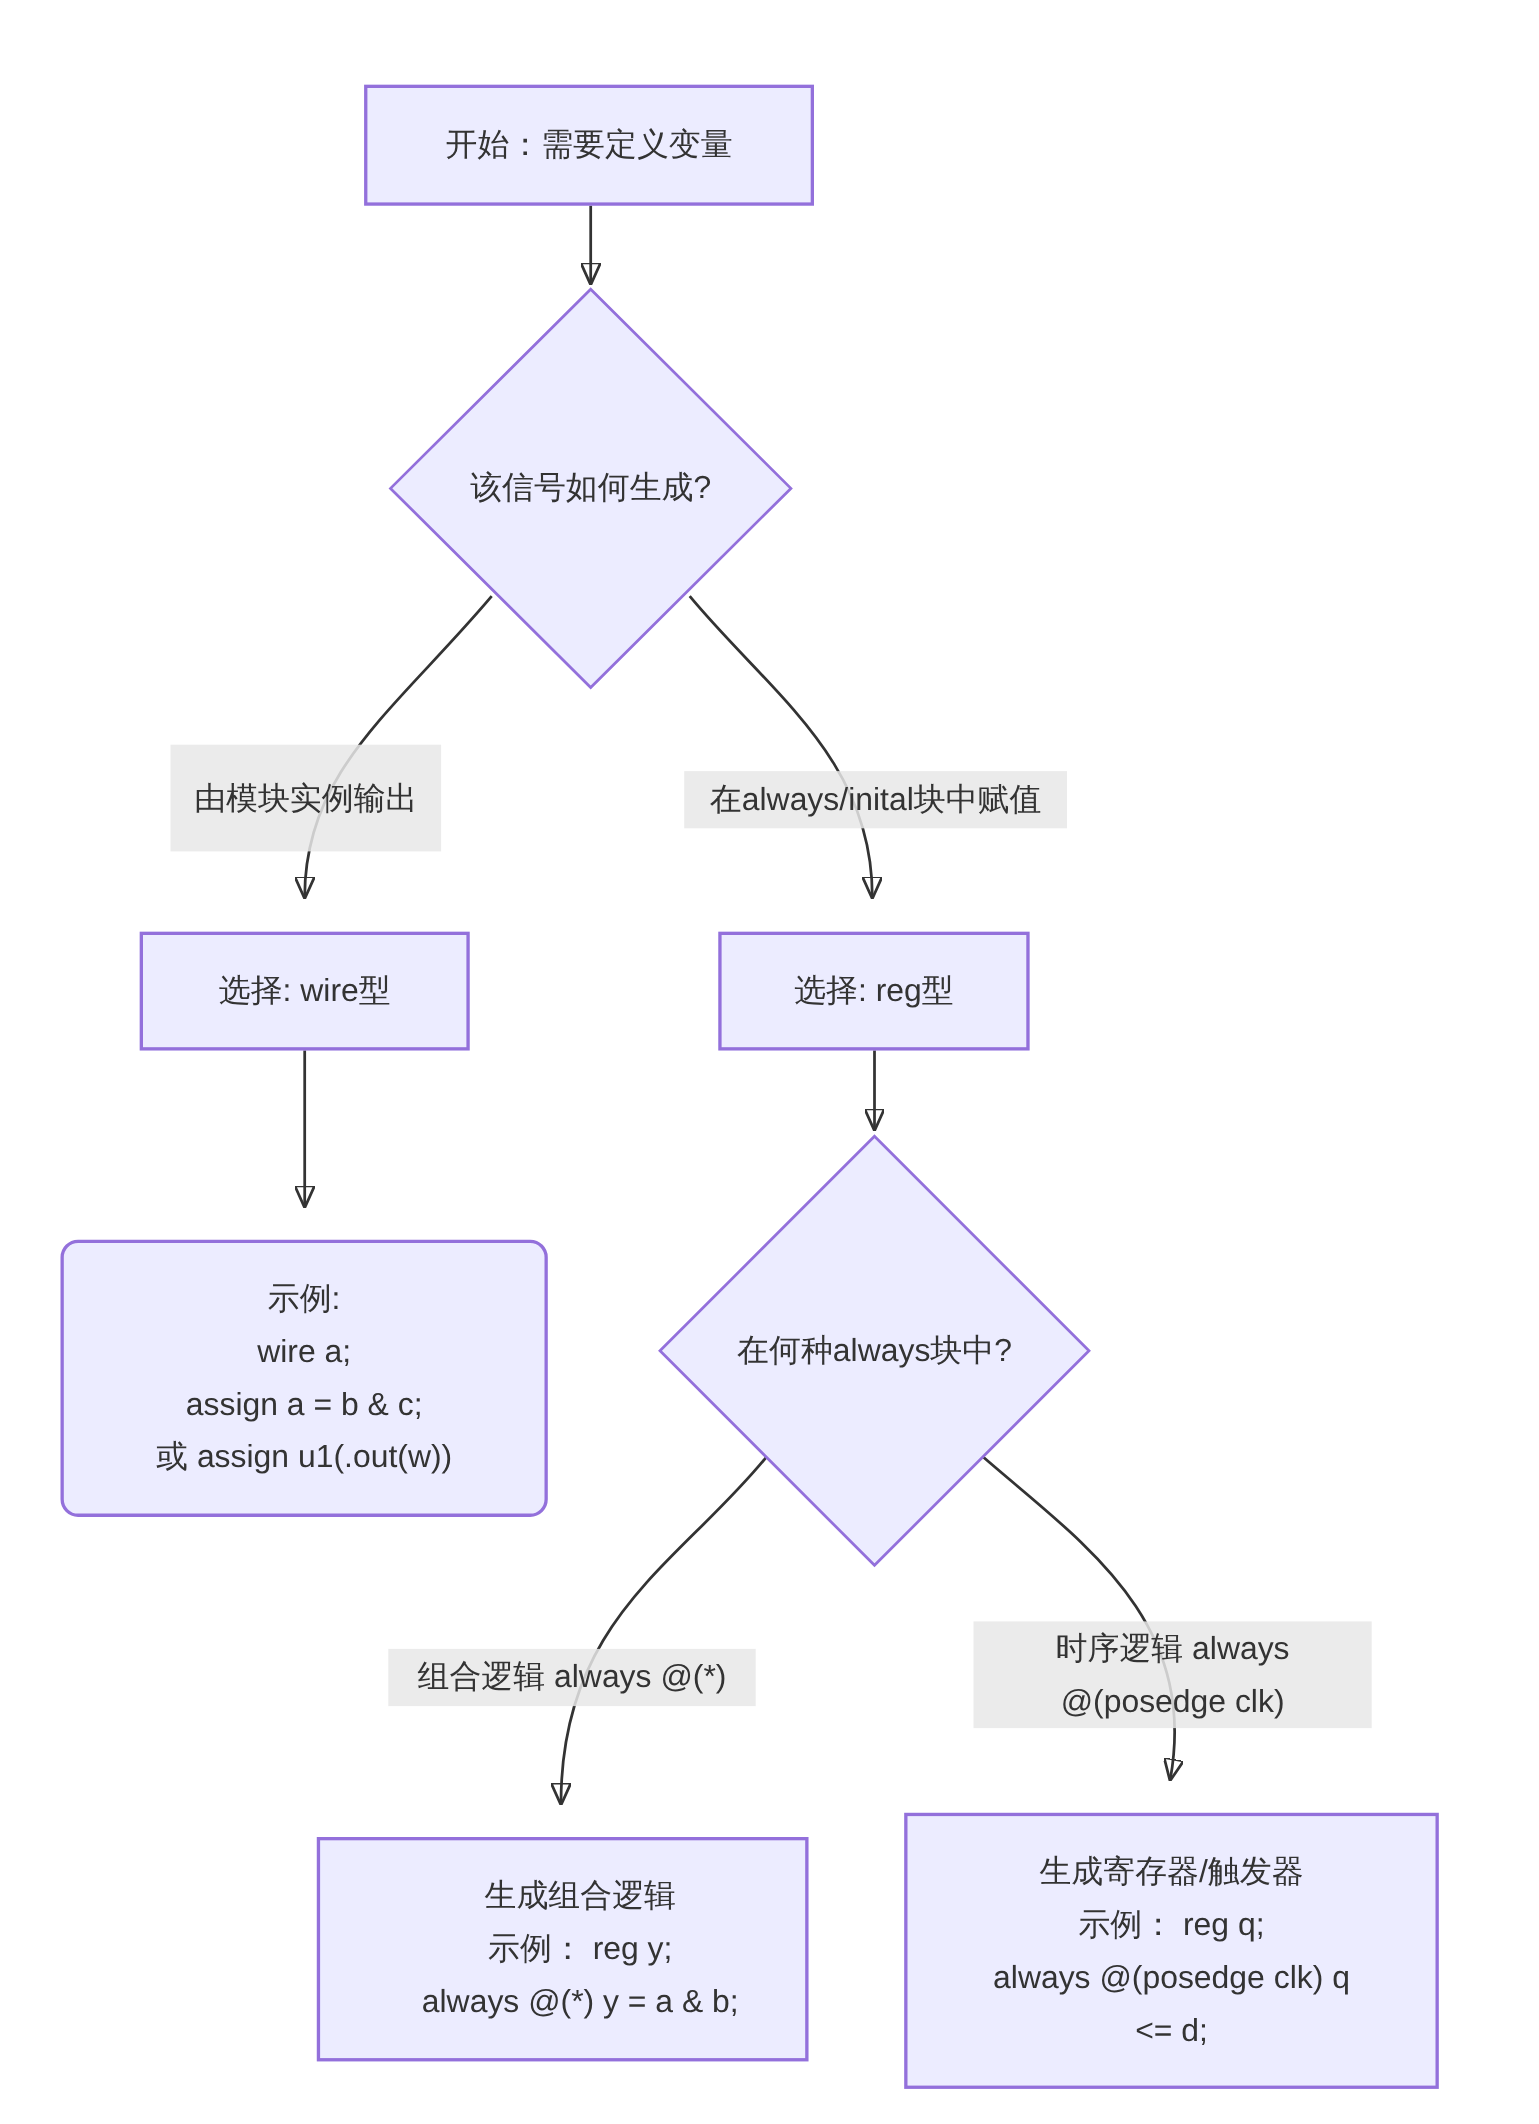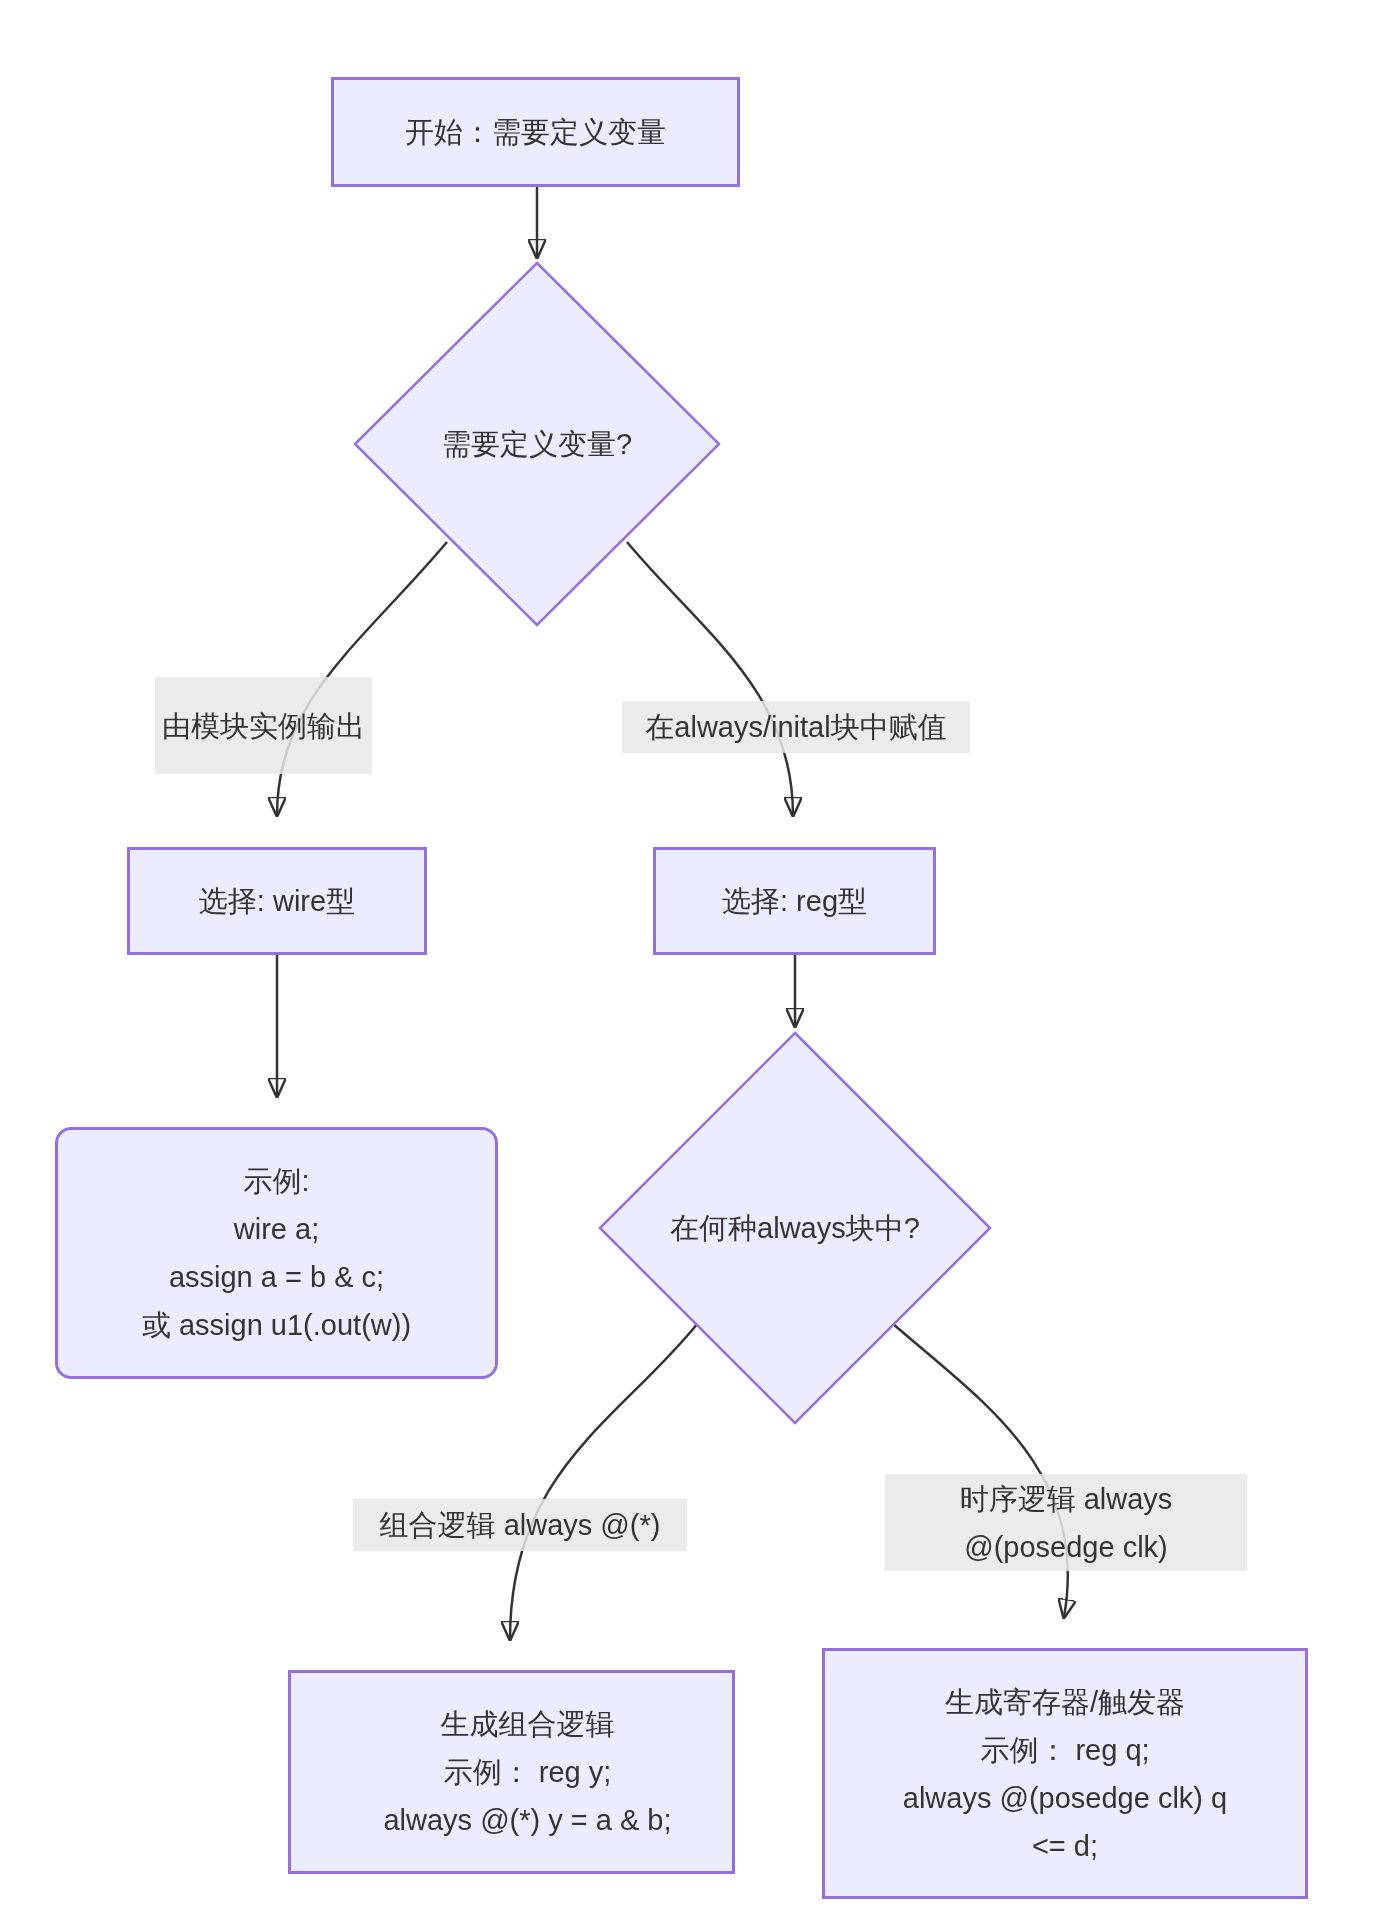--- a/index.html
+++ b/index.html
@@ -94,25 +94,25 @@
     <div>always @(*) y = a &amp; b;</div>
   </div>
 
   <div class="node" style="left:822px;top:1624px;width:486px;height:251px;">
     <div>生成寄存器/触发器</div>
     <div>示例： reg q;</div>
     <div>always @(posedge clk) q</div>
     <div>&lt;= d;</div>
   </div>
 
-  <div class="dlabel" style="left:367px;top:414px;width:340px;height:60px;">需要定义变量?</div>
+  <div class="dlabel" style="left:367px;top:414px;width:340px;height:60px;">该信号如何生成?</div>
 
   <div class="dlabel" style="left:595px;top:1198px;width:400px;height:60px;">在何种always块中?</div>
 
-  <div class="edge-label" style="left:155px;top:677px;width:217px;height:97px;">
+  <div class="edge-label" style="left:155px;top:677px;width:246px;height:97px;">
     <div>由模块实例输出</div>
   </div>
 
   <div class="edge-label" style="left:622px;top:701px;width:348px;height:52px;">
     <div>在always/inital块中赋值</div>
   </div>
 
   <div class="edge-label" style="left:353px;top:1499px;width:334px;height:52px;">
     <div>组合逻辑 always @(*)</div>
   </div>

